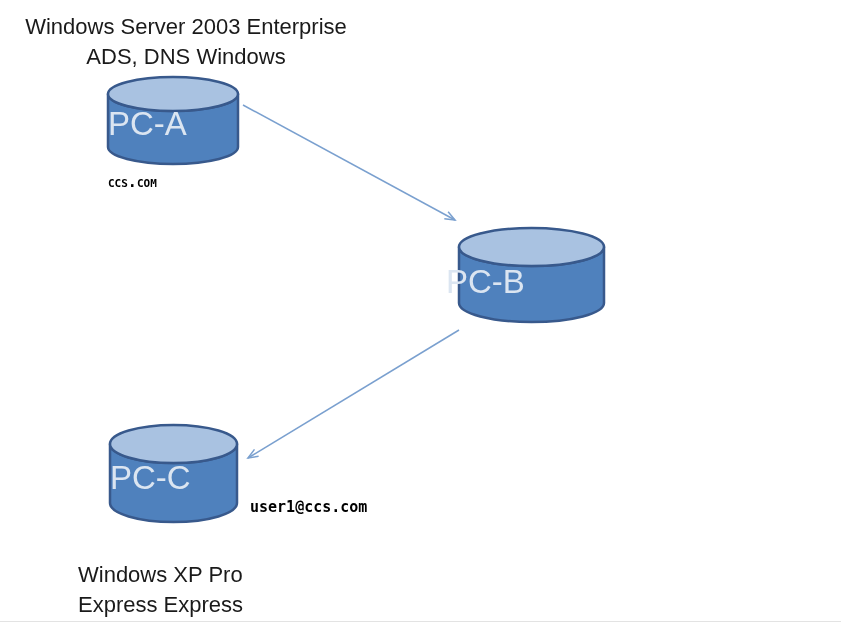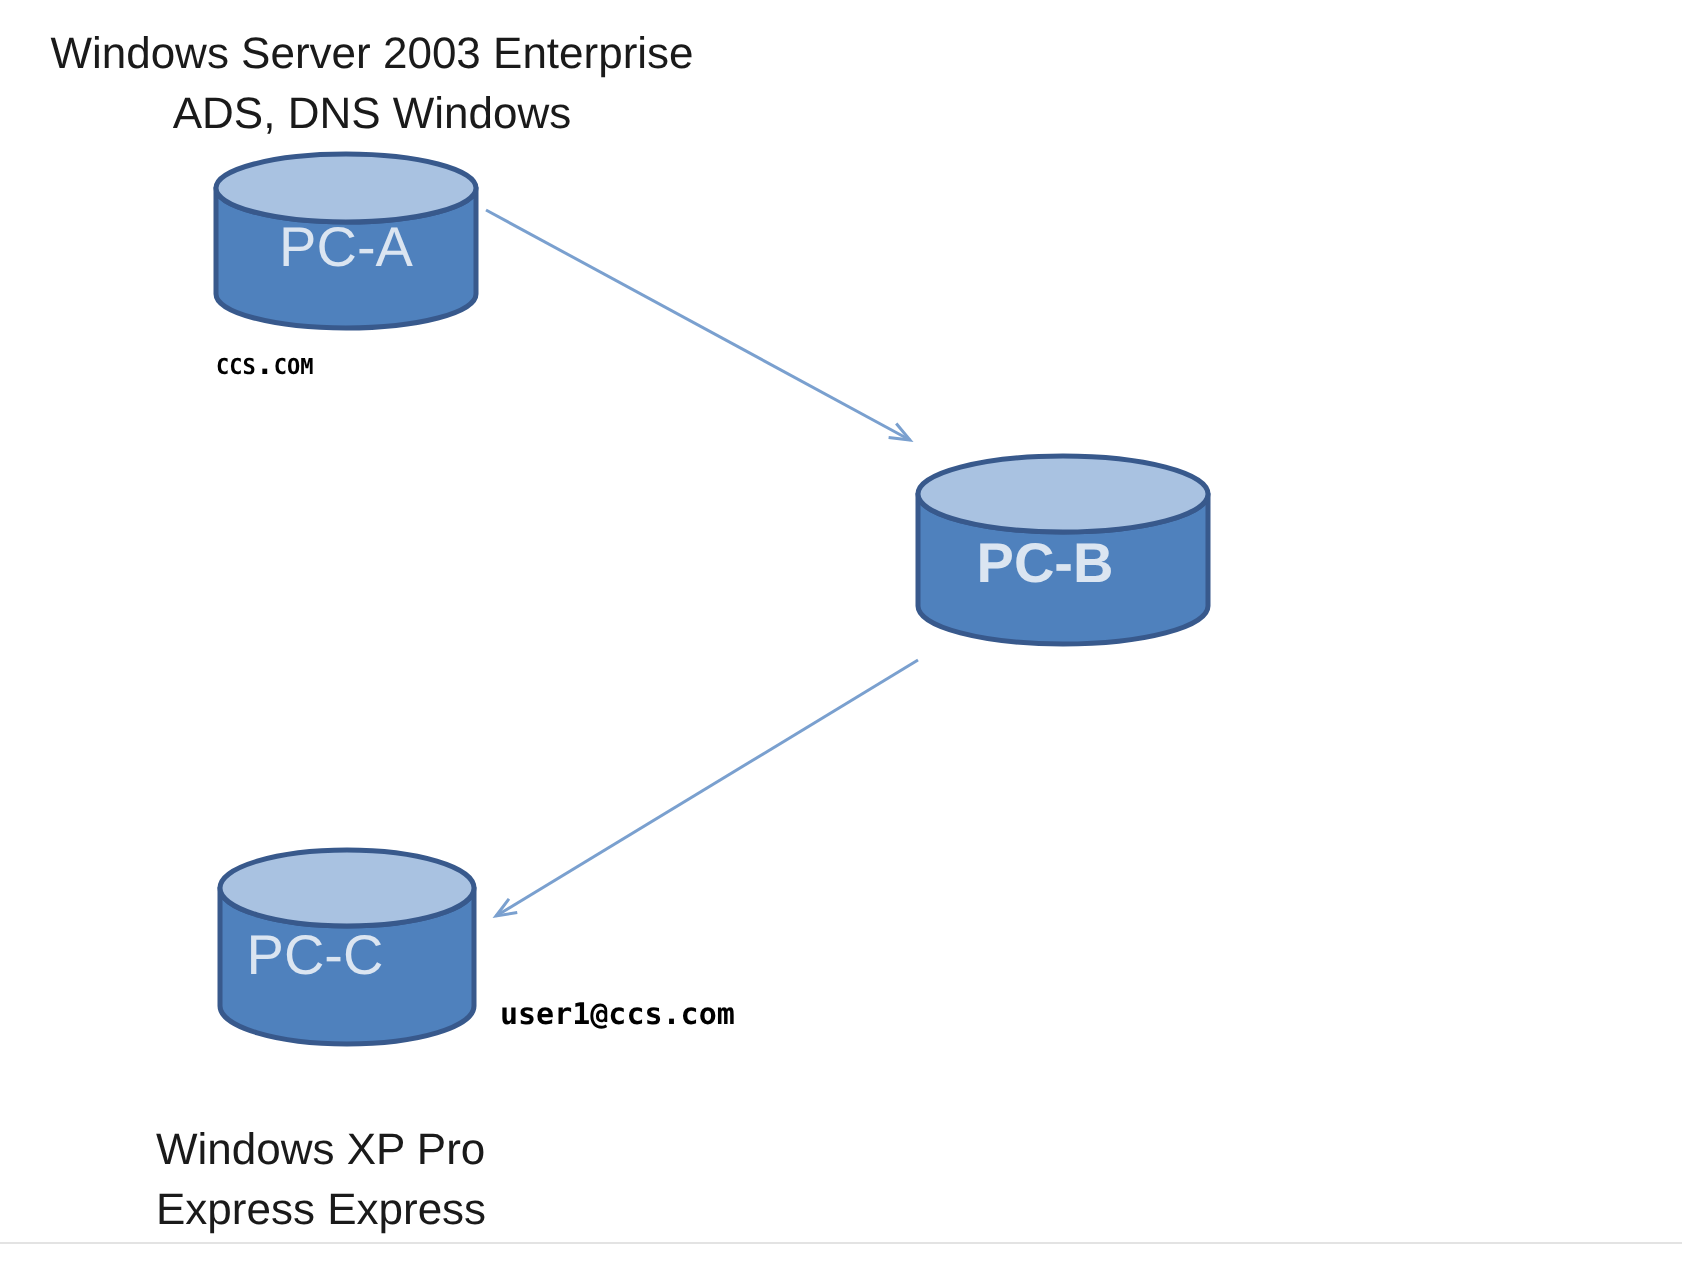--- a/index.html
+++ b/index.html
@@ -26,23 +26,22 @@
     position: absolute;
     color: var(--text, #1a1a1a);
     font-size: 22px;
     line-height: 30px;
     white-space: nowrap;
   }
   .caption.centered { text-align: center; }
   .node-label {
     position: absolute;
     color: var(--node-label, #dbe5f1);
-    font-size: 28px;
+    font-size: 33px;
     line-height: 28px;
-    text-align: center;
     white-space: nowrap;
   }
   .mono-label {
     position: absolute;
     color: #000000;
     font-family: "DejaVu Sans Mono", "Liberation Mono", monospace;
     font-weight: bold;
     font-size: 15px;
     line-height: 18px;
     white-space: nowrap;
@@ -54,22 +53,22 @@
     width: 841px; height: 1px;
     background: #e3e3e3;
   }
   
   #pc-a-title   { left: 0px;   top: 12px;  width: 372px; }
   #pc-a-domain  { left: 108px; top: 173px; width: 130px; }
   #pc-b-title   { left: 619px; top: 243px; width: 180px; line-height: 31px; }
   #pc-c-email   { left: 250px; top: 498px; text-align: center; }
   #pc-c-title   { left: 78px;  top: 560px; text-align: left; }
   #pc-a-label   { left: 108px; top: 110px; width: 130px; }
-  #pc-b-label   { left: 459px; top: 268px; width: 127px; font-weight: bold; }
-  #pc-c-label   { left: 94px; top: 464px; width: 127px; }
+  #pc-b-label   { left: 446px; top: 268px; width: 127px; }
+  #pc-c-label   { left: 110px; top: 464px; width: 127px; }
 </style>
 </head>
 <body>
 
 <div id="canvas">
 
   <svg id="diagram-svg" viewBox="0 0 841 638" xmlns="http://www.w3.org/2000/svg">
     <defs>
       <marker id="arrowhead" markerUnits="userSpaceOnUse" markerWidth="16" markerHeight="14" refX="11" refY="5" orient="auto">
         <path d="M1,1 L11,5 L1,9" fill="none" style="stroke: var(--arrow, #7aa0cf); stroke-width:1.5;"></path>

